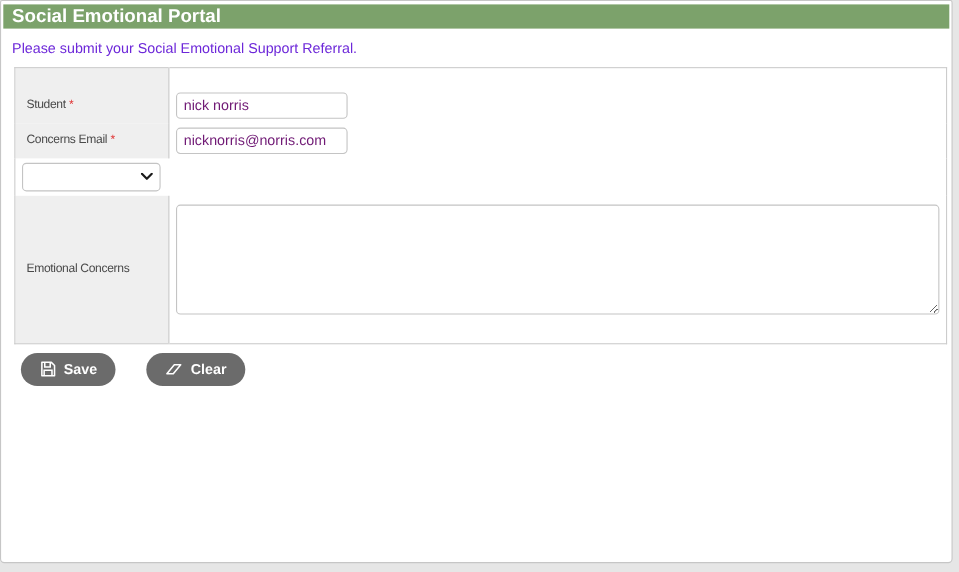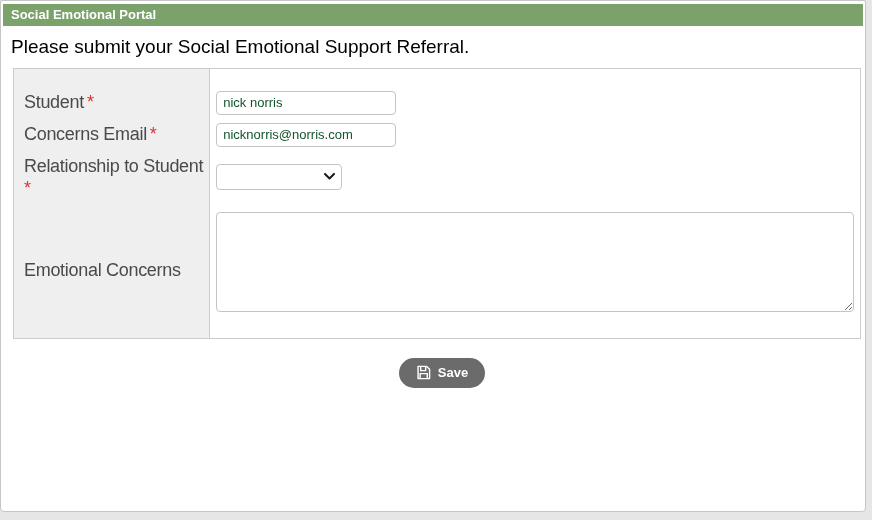--- a/index.html
+++ b/index.html
@@ -14,73 +14,73 @@
     width:866px; height:512px;
     background:#ffffff;
     border:1px solid #c6c6c6;
     border-radius:2px 2px 4px 4px;
   }
   .portal-header {
     margin:3px 2px 0 2px;
     height:22px;
     background:#7CA26B;
     color:#ffffff;
-    font-size:13px;
+    font-size:17px;
     font-weight:bold;
     line-height:22px;
     padding-left:8px;
   }
   .instructions { padding:10px 10px 0 10px; }
   .instructions p {
-    font-size:19px;
-    color:#000000;
+    font-size:13px;
+    color:#6d28d9;
     margin:0 0 10px 0;
   }
   .form-table {
     display:table;
     margin:4px 0 0 12px;
     width:848px;
     border:1px solid #cccccc;
     border-collapse:collapse;
   }
   .trow { display:table-row; }
   .tlabel {
     display:table-cell;
     width:140px;
     background:#efefef;
     border-right:1px solid #cccccc;
     vertical-align:middle;
     padding:4px 6px 4px 10px;
-    font-size:18px;
+    font-size:11px;
     letter-spacing:-0.3px;
     color:#4a4a4a;
     line-height:1.25;
   }
   .tvalue {
     display:table-cell;
     vertical-align:middle;
     padding:4px 6px;
   }
   .row-spacer .tlabel, .row-spacer .tvalue { height:18px; padding:0; }
   .row-issues .tvalue { padding:8px 6px 6px 6px; }
   .row-additional .tvalue { padding:8px 6px 26px 6px; }
   .req {
     color:#e03030;
     margin-left:3px;
   }
   .req-block { display:block; margin-left:0; }
   .nowrap { white-space:nowrap; }
   .txt {
     height:24px;
-    width:180px;
+    width:156px;
     border:1px solid #c4c4c4;
     border-radius:4px;
     padding:0 6px;
     font-size:13px;
-    color:#14532d;
+    color:#701a75;
     font-family:"Liberation Sans", sans-serif;
     outline:none;
   }
   .select-wrap { position:relative; width:126px; height:26px; }
   .sel {
     -webkit-appearance:none; -moz-appearance:none; appearance:none;
     width:126px; height:26px;
     border:1px solid #c4c4c4;
     border-radius:4px;
     background:#ffffff;
@@ -100,25 +100,24 @@
     border:1px solid #c4c4c4;
     border-radius:4px;
     padding:4px 6px;
     font-size:13px;
     font-family:"Liberation Sans", sans-serif;
     color:#222222;
     resize:both;
     outline:none;
   }
   .button-row {
-    margin:19px 0 0 18px;
+    margin:8px 0 0 18px;
     display:flex;
     gap:28px;
     align-items:center;
-    flex-direction:column;
   }
   .btn {
     height:30px;
     border:none;
     border-radius:16px;
     background:#6b6b6b;
     color:#ffffff;
     font-size:13px;
     font-weight:bold;
     font-family:"Liberation Sans", sans-serif;
@@ -162,23 +161,20 @@
     <div class="trow">
       <div class="tlabel">
         <span>Concerns Email</span><span class="req">*</span>
       </div>
       <div class="tvalue">
         <input type="text" class="txt" value="nicknorris@norris.com" style="">
       </div>
     </div>
 
     <div class="trow">
-      <div class="tlabel">
-        <span class="nowrap">Relationship to Student</span><span class="req req-block">*</span>
-      </div>
       <div class="tvalue">
         <div class="select-wrap">
           <select class="sel" aria-label="Relationship to Student">
             <option></option>
           </select>
           <svg class="chev" width="11" height="7" viewBox="0 0 11 7">
             <path d="M1 1 L5.5 5.5 L10 1" fill="none" stroke="#1a1a1a" stroke-width="2" stroke-linecap="round" stroke-linejoin="round"></path>
           </svg>
         </div>
       </div>
@@ -198,15 +194,21 @@
 
   <div class="button-row">
     <button class="btn">
       <svg width="15" height="15" viewBox="0 0 16 16">
         <path d="M2.2 1.5 H11.4 L14.5 4.6 V14.5 H2.2 Z" fill="none" stroke="#ffffff" stroke-width="1.5" stroke-linejoin="round"></path>
         <path d="M5 1.8 V6 H10.3 V1.8" fill="none" stroke="#ffffff" stroke-width="1.5"></path>
         <path d="M4.4 14.2 V9.2 H12 V14.2" fill="none" stroke="#ffffff" stroke-width="1.5"></path>
       </svg>
       <span>Save</span>
     </button>
+    <button class="btn">
+      <svg width="16" height="15" viewBox="0 0 17 16">
+        <path d="M1.8 12.5 L9 3.8 H15.2 L8 12.5 Z" fill="none" stroke="#ffffff" stroke-width="1.5" stroke-linejoin="round"></path>
+      </svg>
+      <span>Clear</span>
+    </button>
   </div>
 
 </div>
 
 </body></html>

